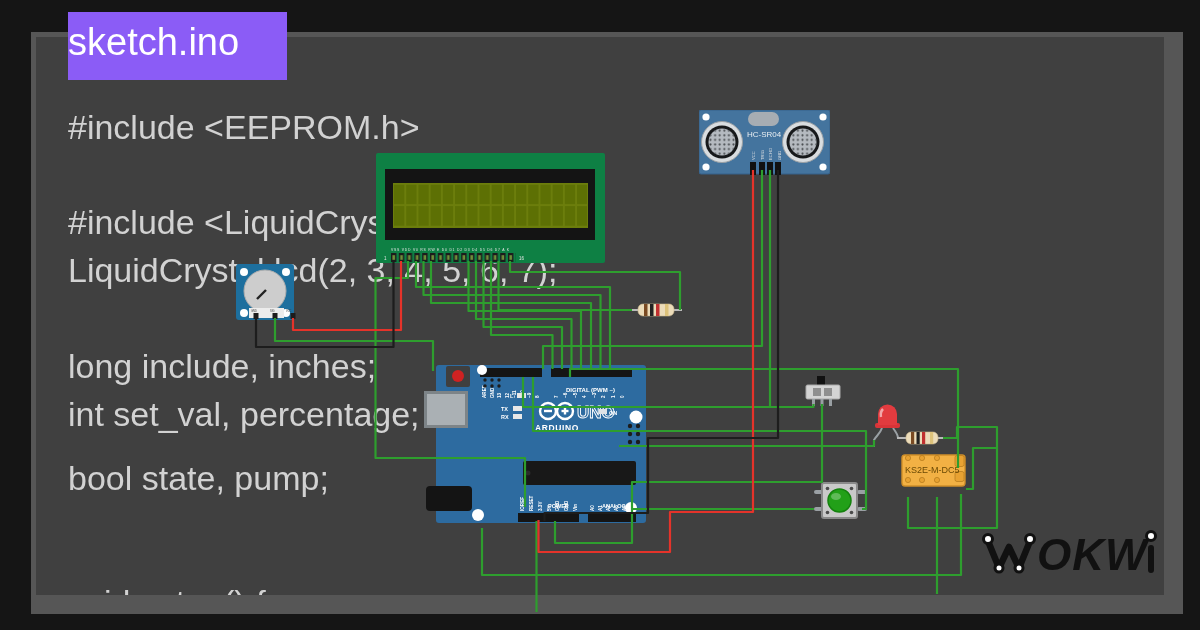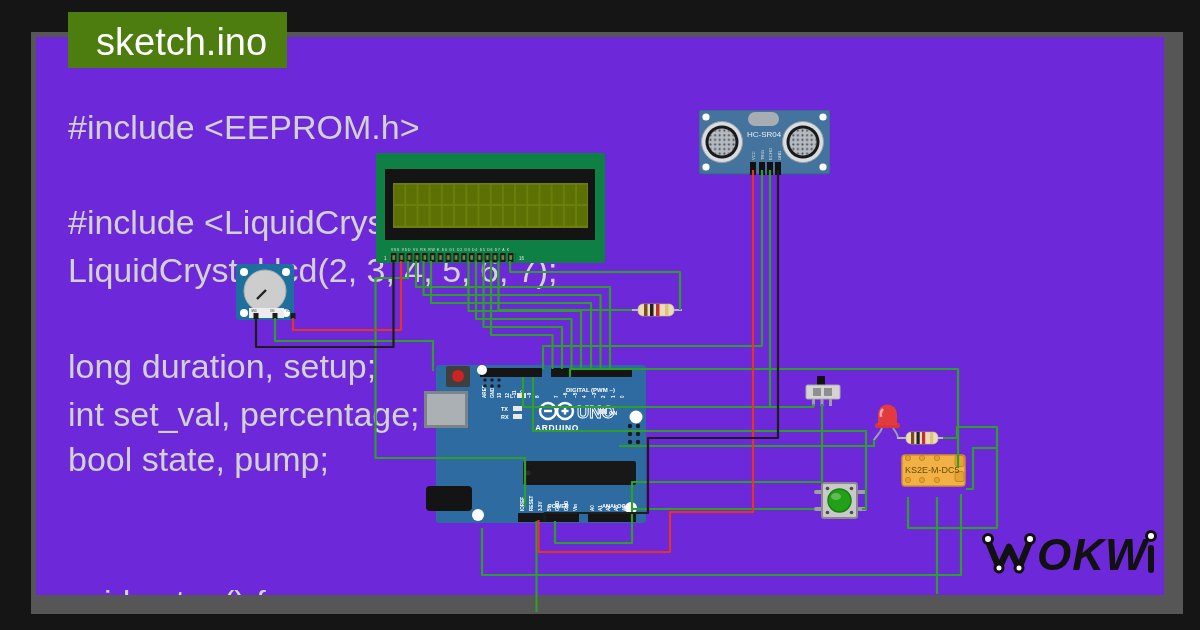--- a/index.html
+++ b/index.html
@@ -3,45 +3,45 @@
 <meta charset="utf-8">
 <style>
   html,body{margin:0;padding:0;}
   body{
     position:relative;width:1200px;height:630px;overflow:hidden;
     background:#151515;font-family:"Liberation Sans",sans-serif;
   }
   .abs{position:absolute;}
   
   #frame-shadow{left:31px;top:32px;width:1152px;height:582px;background:#565656;z-index:1;}
-  #canvas{left:36px;top:37px;width:1128px;height:558px;background:#6d28d9;overflow:hidden;z-index:2;}
+  #canvas{left:36px;top:37px;width:1128px;height:558px;background:#404040;overflow:hidden;z-index:2;}
   
-  #title-tab{left:68px;top:12px;width:219px;height:56px;background:#4d7c0f;z-index:50;
-    color:#fff;font-size:38px;line-height:60px;padding-left:28px;box-sizing:border-box;}
+  #title-tab{left:68px;top:12px;width:219px;height:68px;background:#8b5cf6;z-index:50;
+    color:#fff;font-size:38px;line-height:60px;padding-left:0;box-sizing:border-box;}
   
   .codeline{position:absolute;left:32px;color:#d2d2d2;font-size:34px;white-space:pre;z-index:3;}
   
   .part{position:absolute;z-index:20;}
   #wires{position:absolute;left:0;top:0;width:1200px;height:630px;z-index:30;pointer-events:none;}
   #wokwi-logo{left:975px;top:520px;width:190px;height:60px;z-index:15;font-style:italic;}
   svg text{font-family:"Liberation Sans",sans-serif;}
   .pinlbl{font-size:4.6px;fill:#ffffff;font-weight:700;}
   .boardlbl{fill:#ffffff;font-weight:700;}
 </style>
 </head>
 <body>
 
 <div class="abs" id="frame-shadow"></div>
 <div class="abs" id="canvas">
   <div class="codeline" style="top:71px">#include &lt;EEPROM.h&gt;</div>
   <div class="codeline" style="top:166px">#include &lt;LiquidCrystal.h&gt;</div>
   <div class="codeline" style="top:214px">LiquidCrystal lcd(2, 3, 4, 5, 6, 7);</div>
-  <div class="codeline" style="top:310px">long duration, setup;</div>
+  <div class="codeline" style="top:310px">long include, inches;</div>
   <div class="codeline" style="top:358px">int set_val, percentage;</div>
-  <div class="codeline" style="top:403px">bool state, pump;</div>
+  <div class="codeline" style="top:422px">bool state, pump;</div>
   <div class="codeline" style="top:546px">void setup() {</div>
 </div>
 
 <div class="abs" id="title-tab">
   <span>sketch.ino</span>
 </div>
 
 <div class="part" style="left:376px;top:153px">
 <svg width="229" height="115" viewBox="0 0 229 115">
   <defs>

